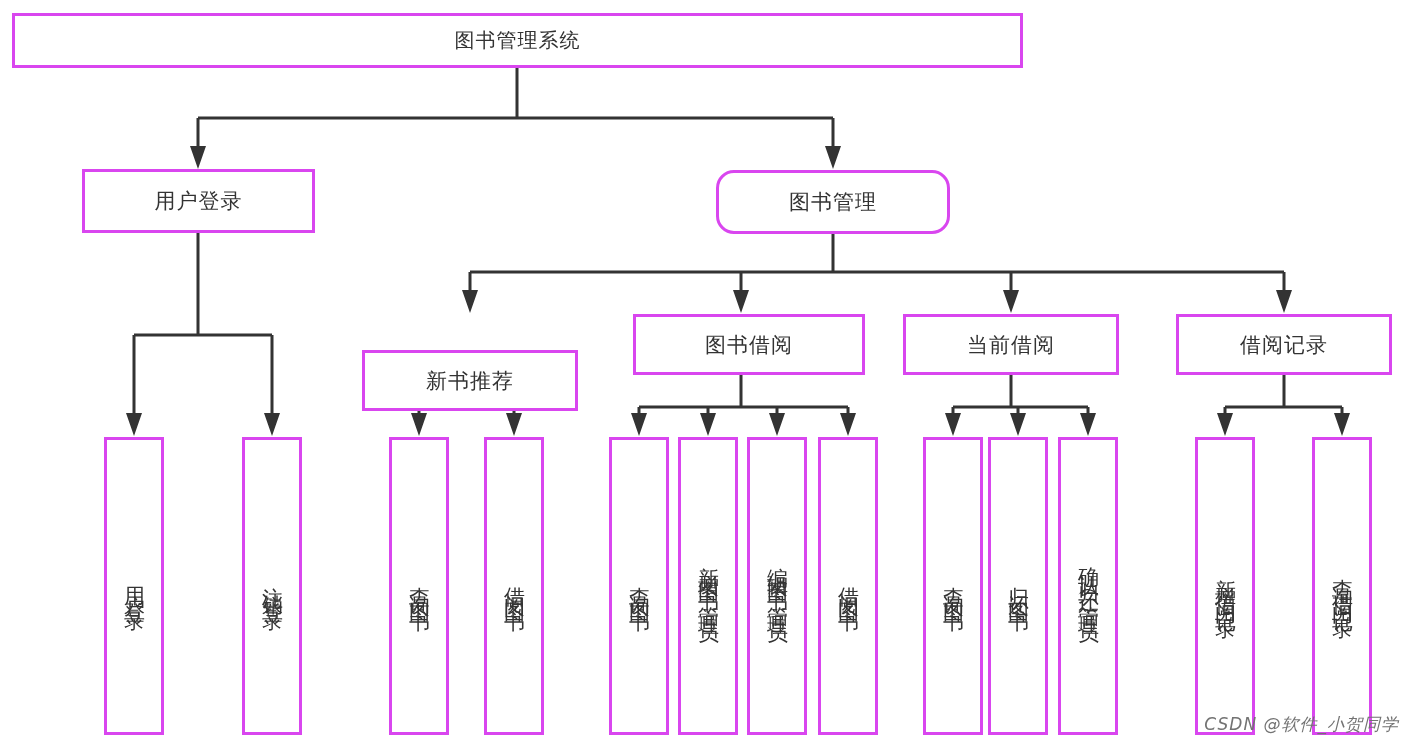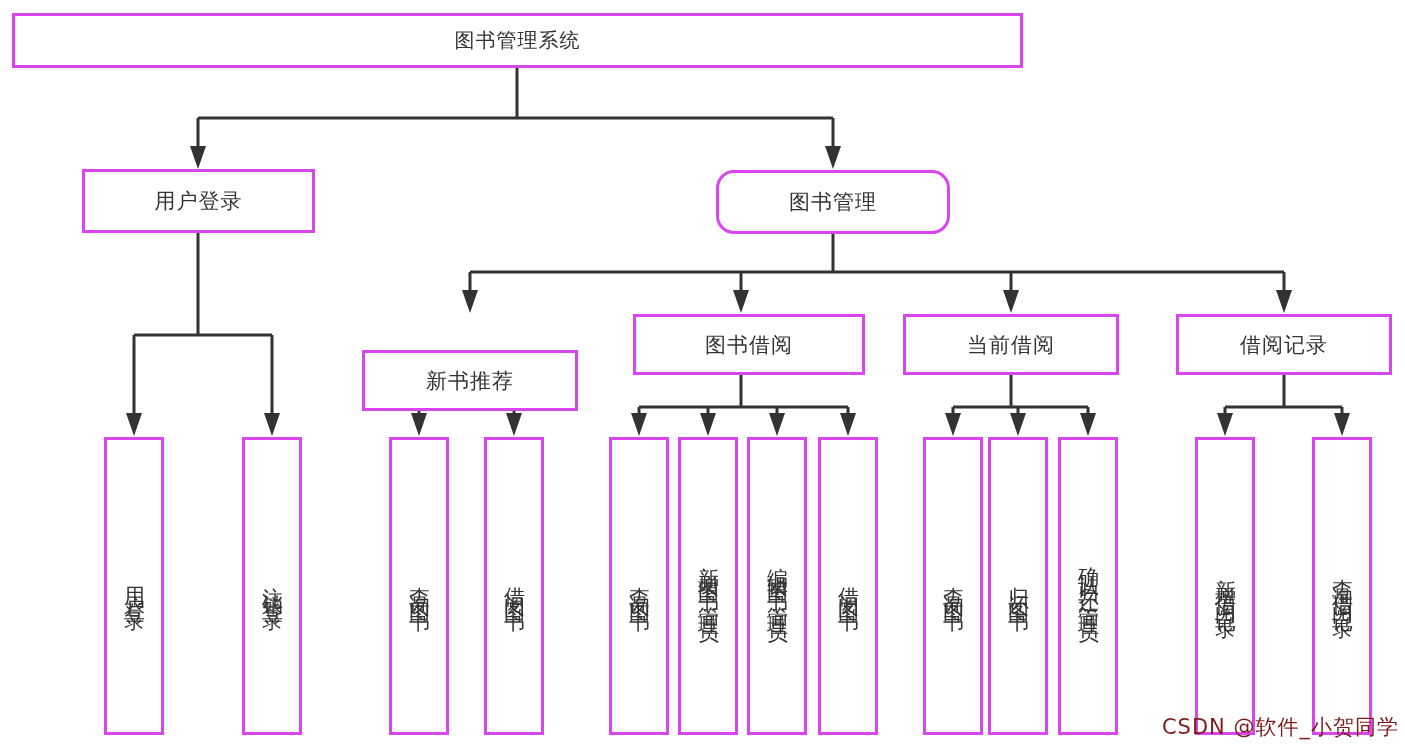--- a/index.html
+++ b/index.html
@@ -16,21 +16,21 @@
   }
   .h-node { font-size:21px; letter-spacing:1px; }
   .root-node { font-size:20px; }
   .v-node { top:437px; width:60px; height:298px; }
   .v-node .vtext {
     writing-mode:vertical-rl; text-orientation:mixed;
     font-size:21px; letter-spacing:8px; line-height:1.1;
   }
   .watermark {
     position:absolute; top:713px; right:6px;
-    font-size:21px; color:#7f1d1d; letter-spacing:1px; white-space:nowrap;
+    font-size:17px; color:#737373; letter-spacing:1px; white-space:nowrap;font-style:italic;
   }
 </style>
 </head>
 <body>
 
 <div class="canvas">
 
   <svg class="wires" viewBox="0 0 1405 747" xmlns="http://www.w3.org/2000/svg">
 
     <path d="M517,68 V118 M198,118 H833 M198,118 V150 M833,118 V150" stroke="#333333" stroke-width="3" fill="none"></path>

